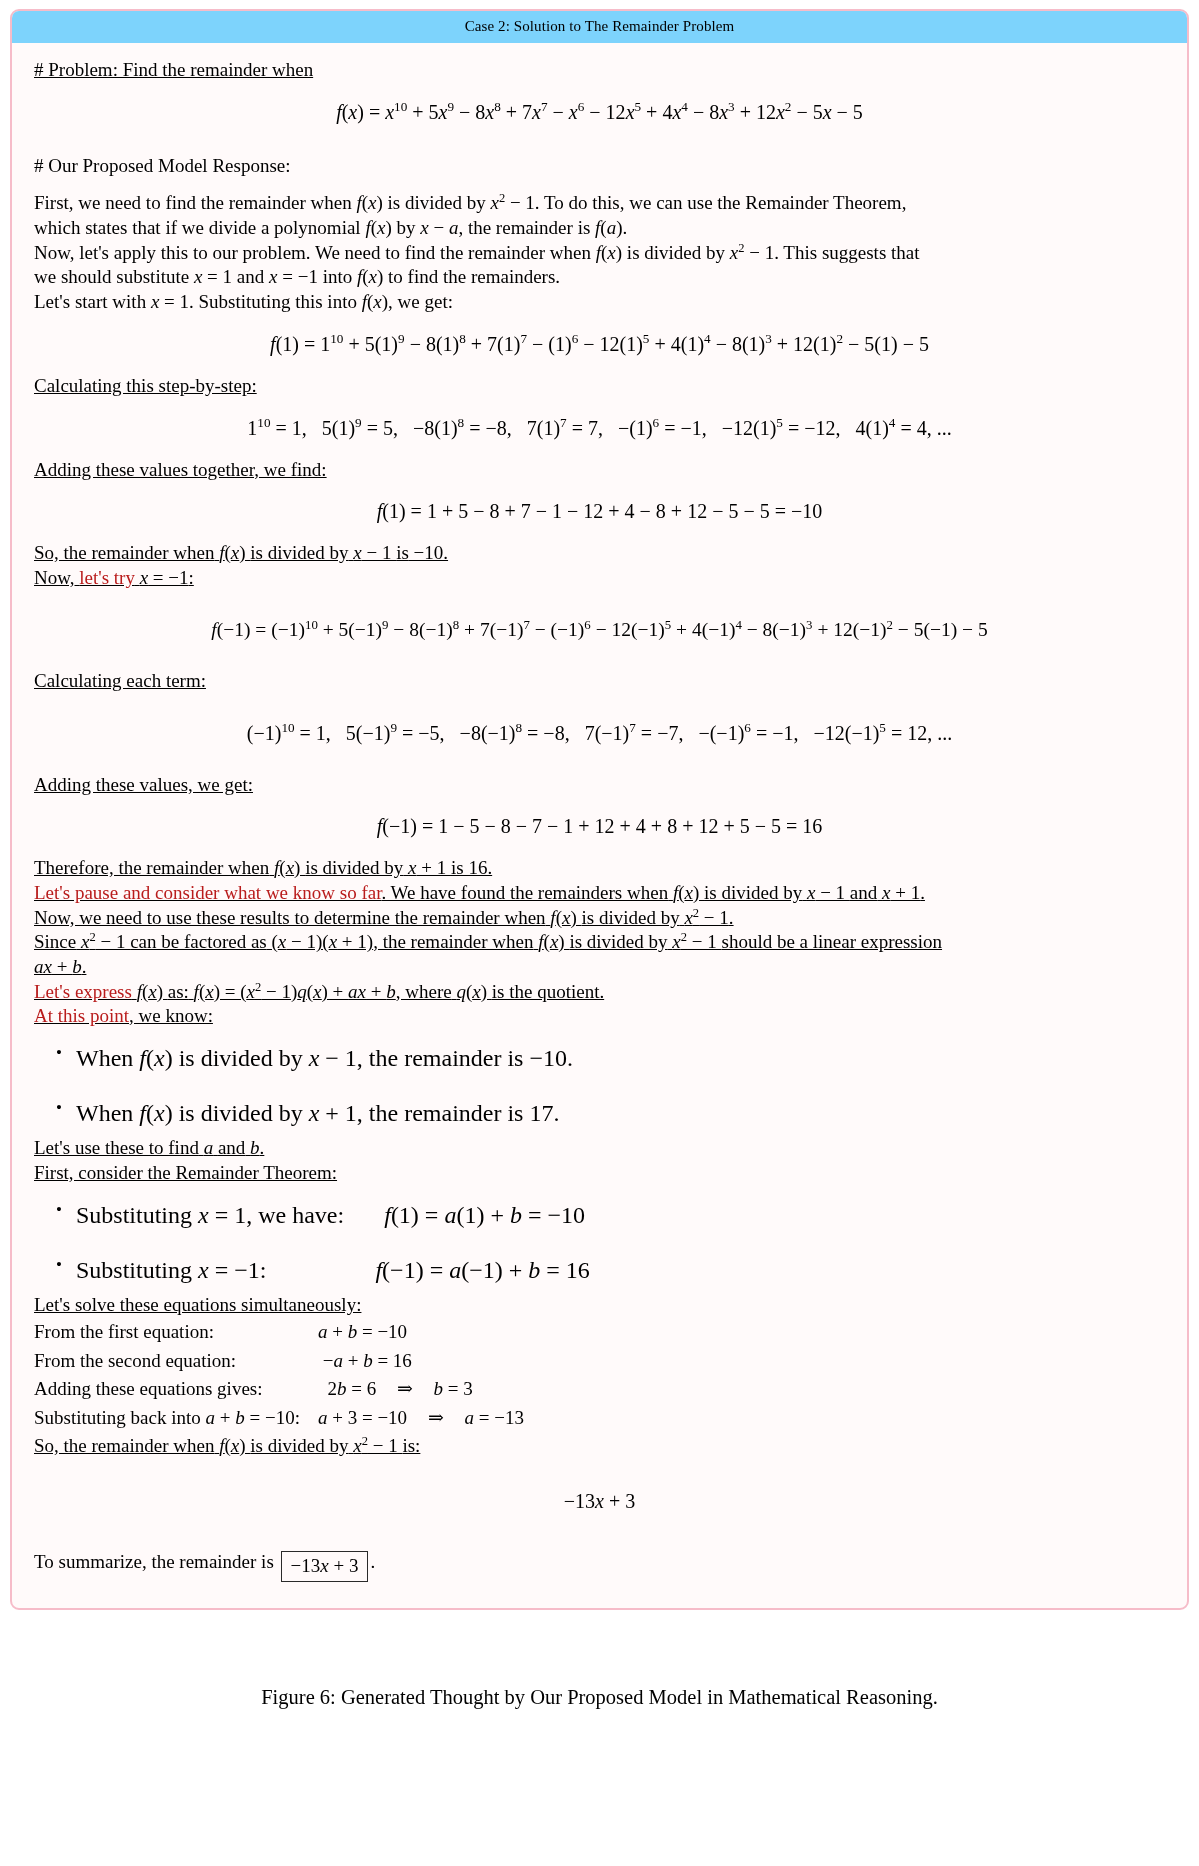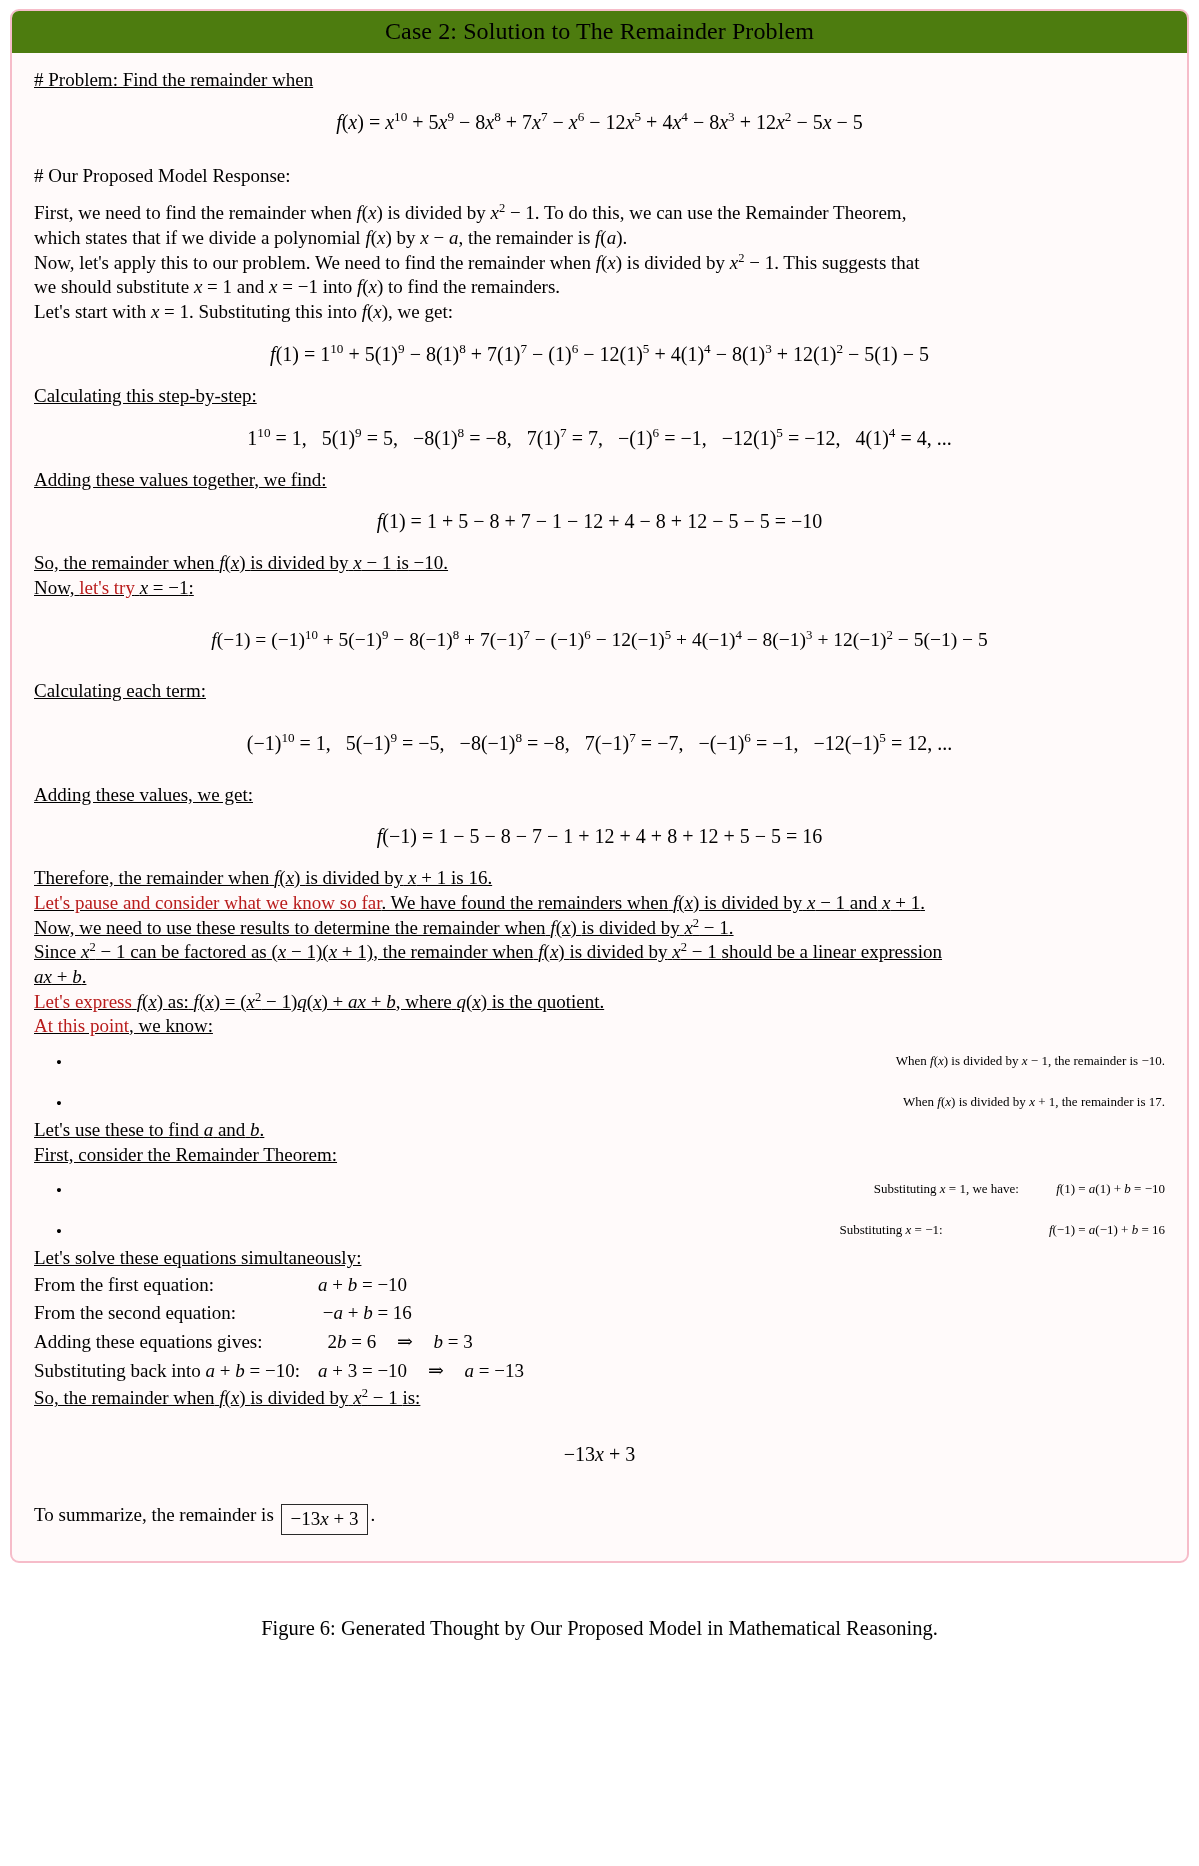--- a/index.html
+++ b/index.html
@@ -25,23 +25,23 @@
 
   
   .case-box {
     border: 2px solid #f6bcc9;
     border-radius: 9px;
     background: #fffafa;
     overflow: hidden;
   }
 
   .case-header {
-    background: #4d7c0f;
+    background: #7dd3fc;
     text-align: center;
-    font-size: 24px;
+    font-size: 15px;
     padding: 7px 0 8px 0;
     color: #000;
     letter-spacing: 0.1px;
   }
 
   .case-body {
     padding: 14px 22px 22px 22px;
     font-size: 19px;
     line-height: 1.30;
   }
@@ -80,22 +80,21 @@
   
   ul.bullets {
     margin: 14px 0 6px 0;
     padding-left: 42px;
     list-style: none;
   }
   ul.bullets li {
     position: relative;
     padding: 0 0 0 0;
     margin: 0 0 24px 0;
-    font-size: 13px;
-    text-align: right;
+    font-size: 24px;
   }
   ul.bullets li:last-child { margin-bottom: 4px; }
   ul.bullets li::before {
     content: "\2022";
     position: absolute;
     left: -20px;
     top: -1px;
     font-size: 17px;
   }
 
@@ -137,21 +136,21 @@
 
   .summary {
     padding: 6px 0 4px 0;
     font-size: 19px;
   }
 
   
   .caption {
     text-align: center;
     font-size: 20.5px;
-    padding-top: 54px;
+    padding-top: 76px;
     color: #000;
   }
 </style>
 </head>
 <body>
 
 <div class="page">
 
   <div class="case-box">
 

